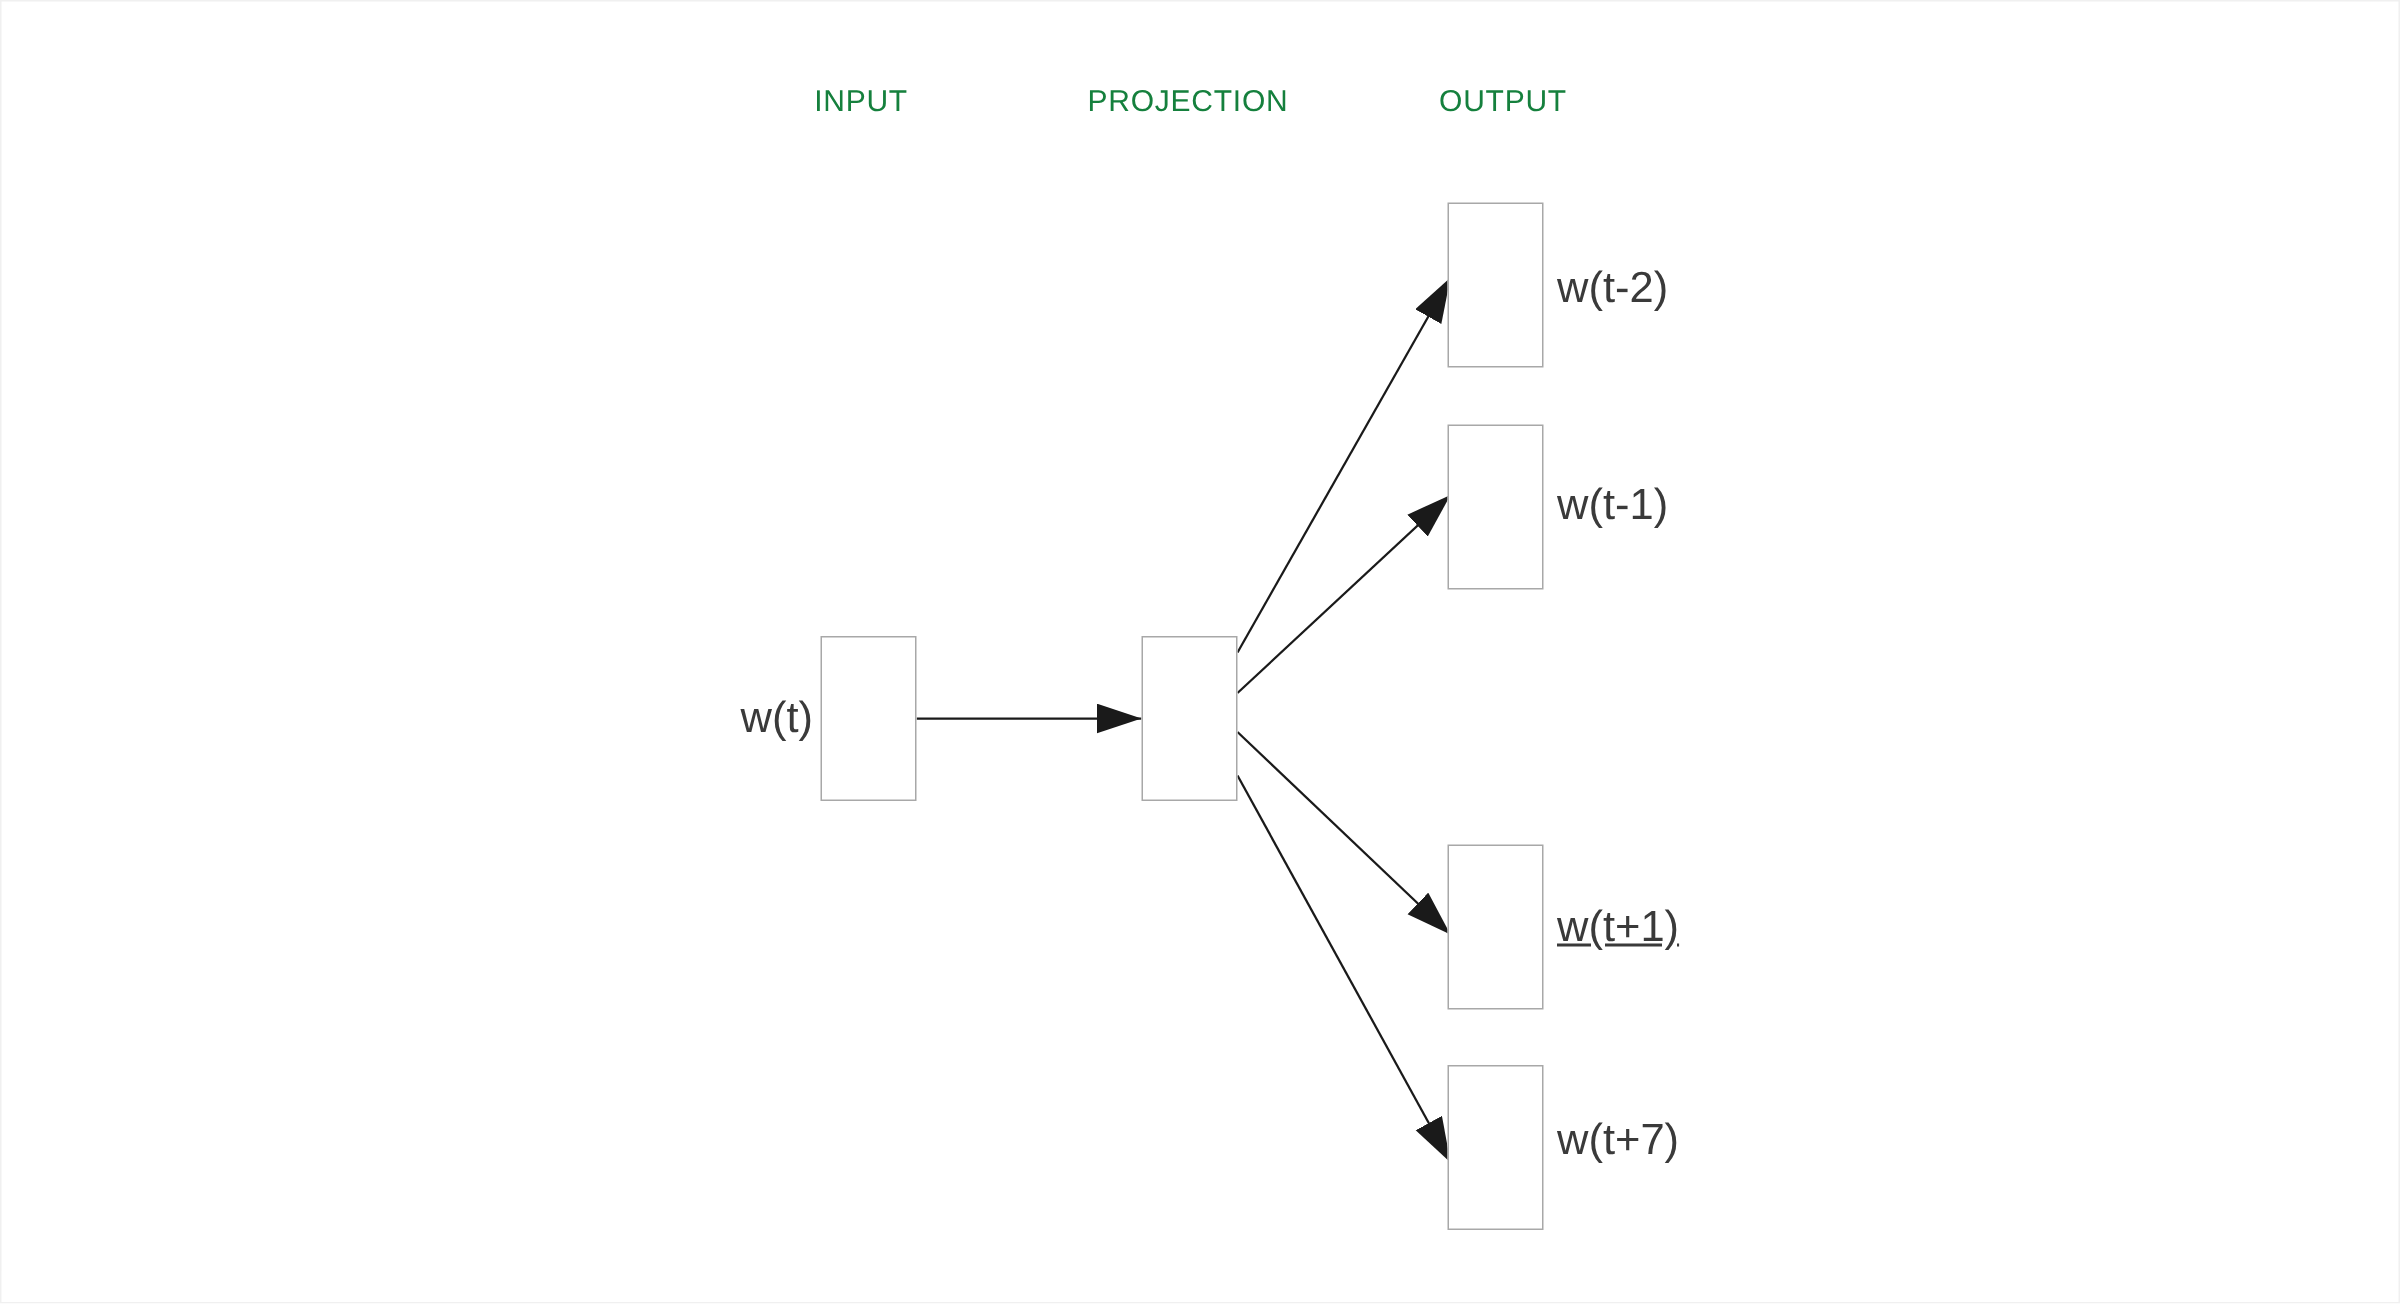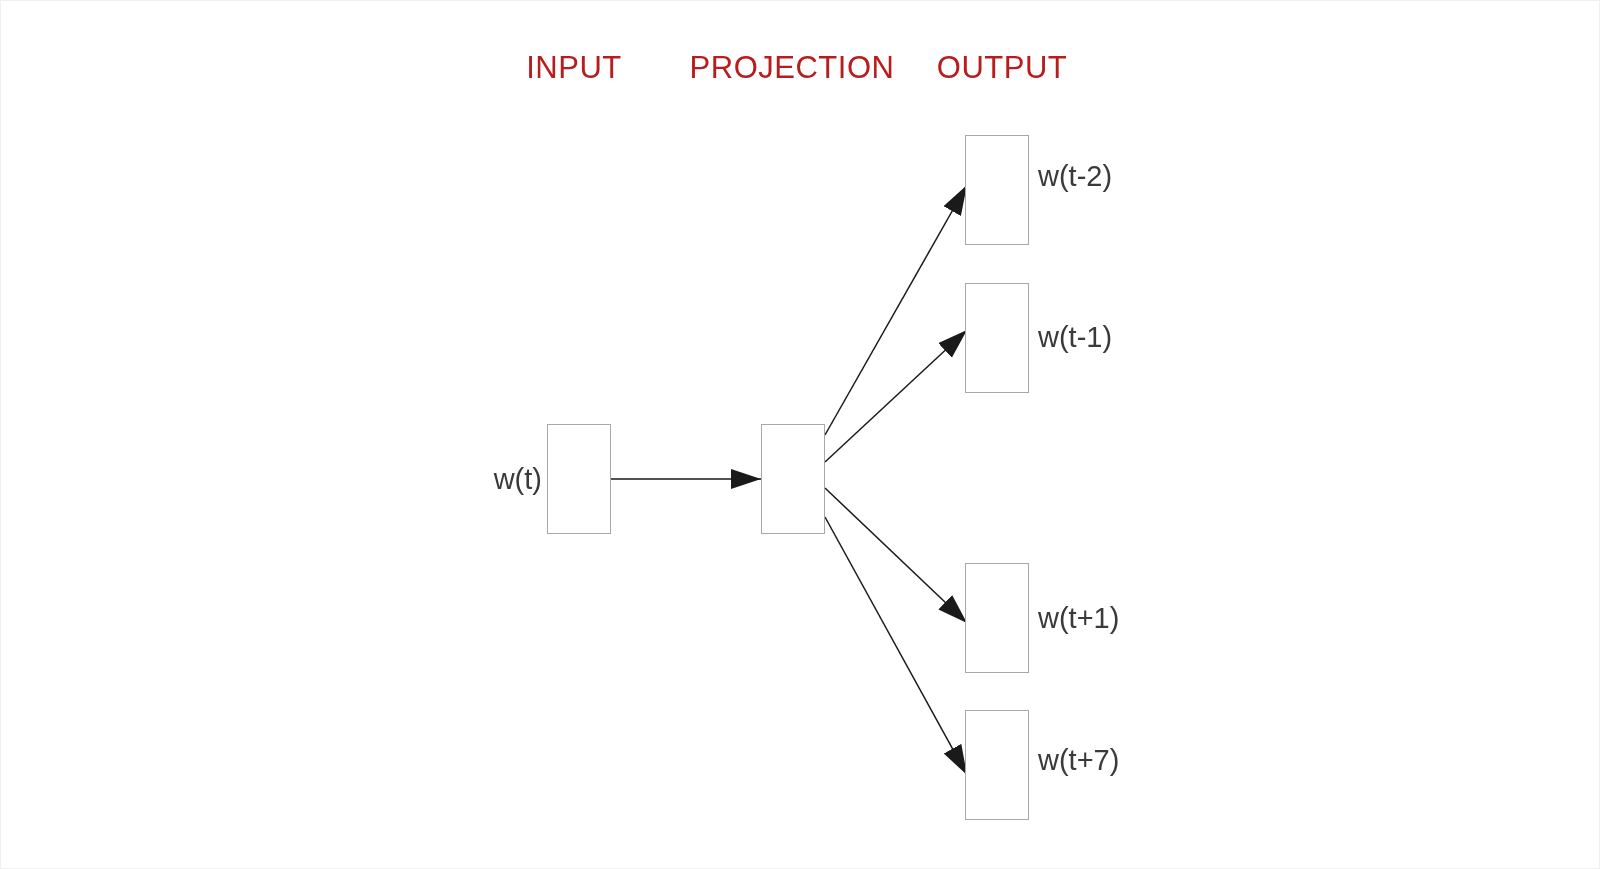--- a/index.html
+++ b/index.html
@@ -15,23 +15,23 @@
     background: #ffffff;
     box-shadow: inset 0 0 0 1px #f0f0f0;
     overflow: hidden;
   }
   .col-header {
     position: absolute;
     top: 48px;
     height: 40px;
     line-height: 40px;
     transform: translateX(-50%);
-    font-size: 31px;
+    font-size: 20px;
     letter-spacing: 0.5px;
-    color: #b91c1c;
+    color: #15803d;
     white-space: nowrap;
   }
   #header-input      { left: 574px; }
   #header-projection { left: 792px; }
   #header-output     { left: 1002px; }
 
   .node-box {
     position: absolute;
     width: 64px;
     height: 110px;
@@ -48,23 +48,23 @@
 
   .node-label {
     position: absolute;
     height: 40px;
     line-height: 40px;
     font-size: 29px;
     color: #3a3a3a;
     white-space: nowrap;
   }
   #label-input { right: 1058px; top: 459px; text-align: center; }
-  #label-out-1 { left: 1038px; top: 156px; }
+  #label-out-1 { left: 1038px; top: 172px; }
   #label-out-2 { left: 1038px; top: 317px; }
-  #label-out-3 { left: 1038px; top: 598px; }
+  #label-out-3 { left: 1038px; top: 598px; text-decoration: underline; }
   #label-out-4 { left: 1038px; top: 740px; }
 
   svg.edges-layer {
     position: absolute;
     left: 0;
     top: 0;
     width: 1600px;
     height: 869px;
     pointer-events: none;
   }

